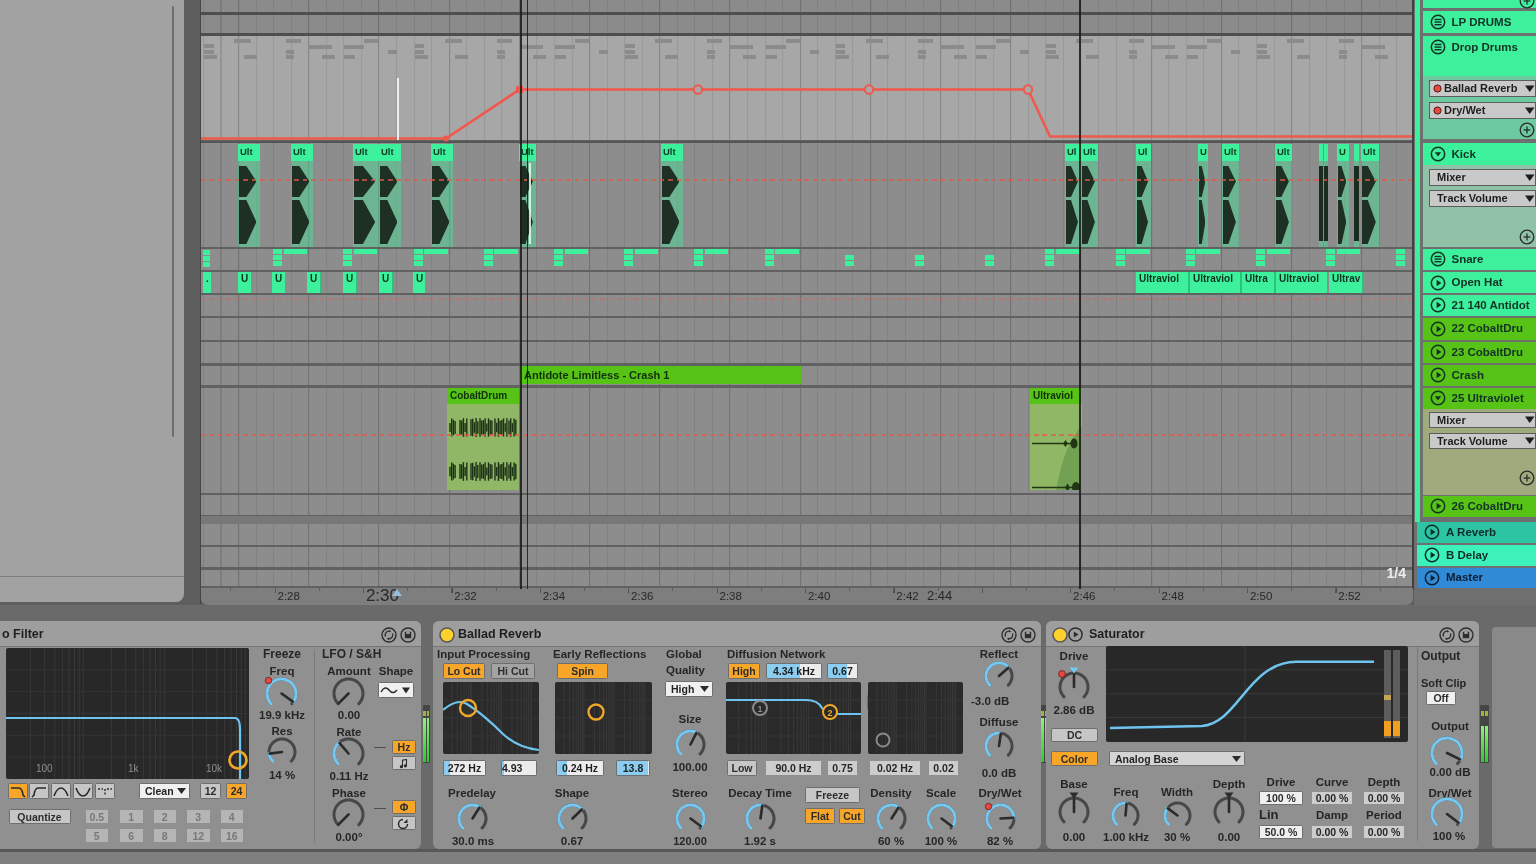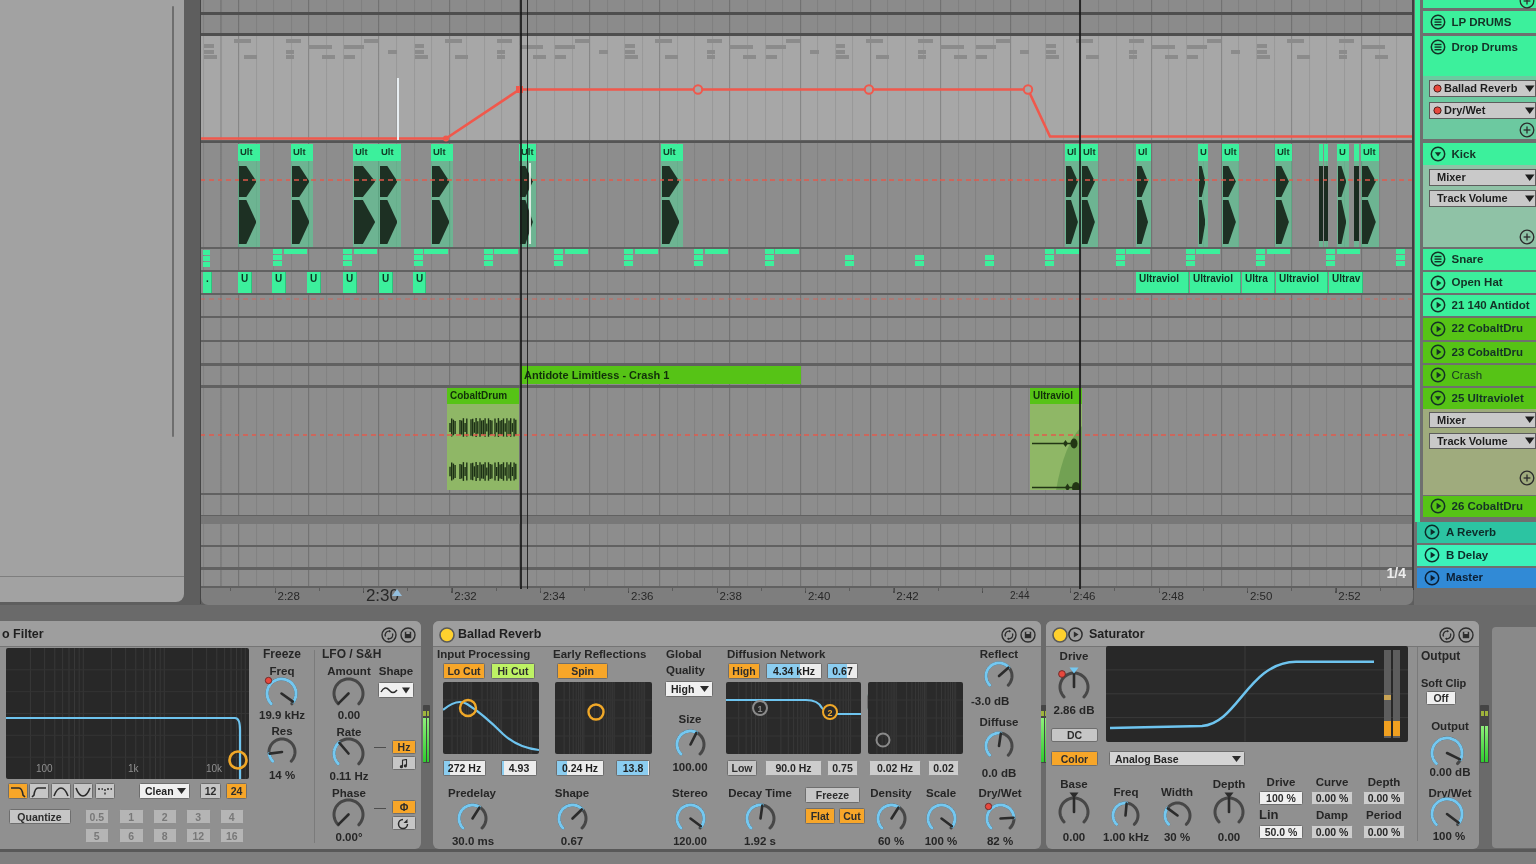--- a/index.html
+++ b/index.html
@@ -368,21 +368,21 @@
 <div class="a " style="left:542.7px;top:589px;width:40px;height:14px;color:#282828;font-size:11.5px;line-height:14px">2:34</div>
 <div class="a " style="left:628.1px;top:588px;width:1.4px;height:5px;background:#4d4d4d"></div>
 <div class="a " style="left:631.1px;top:589px;width:40px;height:14px;color:#282828;font-size:11.5px;line-height:14px">2:36</div>
 <div class="a " style="left:716.5px;top:588px;width:1.4px;height:5px;background:#4d4d4d"></div>
 <div class="a " style="left:719.5px;top:589px;width:40px;height:14px;color:#282828;font-size:11.5px;line-height:14px">2:38</div>
 <div class="a " style="left:804.9000000000001px;top:588px;width:1.4px;height:5px;background:#4d4d4d"></div>
 <div class="a " style="left:807.9000000000001px;top:589px;width:40px;height:14px;color:#282828;font-size:11.5px;line-height:14px">2:40</div>
 <div class="a " style="left:893.3000000000001px;top:588px;width:1.4px;height:5px;background:#4d4d4d"></div>
 <div class="a " style="left:896.3000000000001px;top:589px;width:40px;height:14px;color:#282828;font-size:11.5px;line-height:14px">2:42</div>
 <div class="a " style="left:981.7px;top:588px;width:1.4px;height:5px;background:#4d4d4d"></div>
-<div class="a " style="left:1010px;top:589px;width:40px;height:14px;color:#282828;font-size:10px;line-height:14px">2:44</div>
+<div class="a " style="left:927px;top:589px;width:40px;height:14px;color:#282828;font-size:13px;line-height:14px">2:44</div>
 <div class="a " style="left:1070.1px;top:588px;width:1.4px;height:5px;background:#4d4d4d"></div>
 <div class="a " style="left:1073.1px;top:589px;width:40px;height:14px;color:#282828;font-size:11.5px;line-height:14px">2:46</div>
 <div class="a " style="left:1158.5px;top:588px;width:1.4px;height:5px;background:#4d4d4d"></div>
 <div class="a " style="left:1161.5px;top:589px;width:40px;height:14px;color:#282828;font-size:11.5px;line-height:14px">2:48</div>
 <div class="a " style="left:1246.9px;top:588px;width:1.4px;height:5px;background:#4d4d4d"></div>
 <div class="a " style="left:1249.9px;top:589px;width:40px;height:14px;color:#282828;font-size:11.5px;line-height:14px">2:50</div>
 <div class="a " style="left:1335.3000000000002px;top:588px;width:1.4px;height:5px;background:#4d4d4d"></div>
 <div class="a " style="left:1338.3000000000002px;top:589px;width:40px;height:14px;color:#282828;font-size:11.5px;line-height:14px">2:52</div>
 <div class="a " style="left:230.3px;top:588px;width:1.2px;height:3px;background:#5d5d5d"></div>
 <div class="a " style="left:274.5px;top:588px;width:1.2px;height:3px;background:#5d5d5d"></div>
@@ -517,21 +517,21 @@
 <svg class="a" style="left:1429.5px;top:344.0px;" width="16" height="16" viewBox="0 0 16 16">
     <circle cx="8" cy="8" r="6.7" fill="none" stroke="#143226" stroke-width="1.5"></circle>
     <path d="M6.6,4.7 L11.4,8 L6.6,11.3 Z" fill="#143226"></path>
   </svg>
 <div class="a " style="left:1451.5px;top:344.5px;width:83.5px;height:15px;color:#143226;font-size:11.5px;font-weight:bold;line-height:15px;white-space:nowrap;overflow:hidden">23 CobaltDru</div>
 <div class="a " style="left:1422.5px;top:364.5px;width:113.5px;height:21px;background:#56c316"></div>
 <svg class="a" style="left:1429.5px;top:367.0px;" width="16" height="16" viewBox="0 0 16 16">
     <circle cx="8" cy="8" r="6.7" fill="none" stroke="#143226" stroke-width="1.5"></circle>
     <path d="M6.6,4.7 L11.4,8 L6.6,11.3 Z" fill="#143226"></path>
   </svg>
-<div class="a " style="left:1451.5px;top:367.5px;width:83.5px;height:15px;color:#143226;font-size:11.5px;font-weight:normal;line-height:15px;white-space:nowrap;overflow:hidden">Crash</div>
+<div class="a " style="left:1451.5px;top:367.5px;width:83.5px;height:15px;color:#143226;font-size:11.5px;font-weight:bold;line-height:15px;white-space:nowrap;overflow:hidden">Crash</div>
 <div class="a " style="left:1422.5px;top:387.5px;width:113.5px;height:21px;background:#56c316"></div>
 <svg class="a" style="left:1429.5px;top:390.0px;" width="16" height="16" viewBox="0 0 16 16">
     <circle cx="8" cy="8" r="6.7" fill="none" stroke="#143226" stroke-width="1.5"></circle>
     <path d="M4.8,6.3 L11.2,6.3 L8,10.6 Z" fill="#143226"></path>
   </svg>
 <div class="a " style="left:1451.5px;top:390.5px;width:83.5px;height:15px;color:#143226;font-size:11.5px;font-weight:bold;line-height:15px;white-space:nowrap;overflow:hidden">25 Ultraviolet</div>
 <div class="a " style="left:1422.5px;top:408.5px;width:113.5px;height:86.5px;background:#9fab7d"></div>
 <div class="a " style="left:1429px;top:411.5px;width:107px;height:16.5px;background:#c9c9c9;border:1px solid #5d5d5d;overflow:hidden"></div>
 <div class="a " style="left:1437px;top:412.5px;width:90px;height:14.5px;color:#1d1d1d;font-size:11px;font-weight:bold;line-height:14.5px;white-space:nowrap">Mixer</div>
 <svg class="a" style="left:1525px;top:416.25px;" width="10" height="8" viewBox="0 0 10 8">
@@ -753,21 +753,21 @@
     <circle cx="8" cy="8" r="7" fill="none" stroke="#2e2e2e" stroke-width="1.4"></circle>
     <rect x="4.8" y="4.8" width="6.4" height="6.4" fill="#2e2e2e"></rect>
     <rect x="6.3" y="4.8" width="3.4" height="2.2" fill="#9e9e9e"></rect>
   </svg>
 <div class="a " style="left:437px;top:646.5px;width:120px;height:14px;color:#262626;font-size:11.5px;font-weight:bold;text-align:left;line-height:14px;white-space:nowrap">Input Processing</div>
 <div class="a " style="left:553px;top:646.5px;width:120px;height:14px;color:#262626;font-size:11.5px;font-weight:bold;text-align:left;line-height:14px;white-space:nowrap">Early Reflections</div>
 <div class="a " style="left:666px;top:646.5px;width:60px;height:14px;color:#262626;font-size:11.5px;font-weight:bold;text-align:left;line-height:14px;white-space:nowrap">Global</div>
 <div class="a " style="left:727px;top:646.5px;width:140px;height:14px;color:#262626;font-size:11.5px;font-weight:bold;text-align:left;line-height:14px;white-space:nowrap">Diffusion Network</div>
 <div class="a " style="left:964px;top:646.5px;width:70px;height:14px;color:#262626;font-size:11.5px;font-weight:bold;text-align:center;line-height:14px;white-space:nowrap">Reflect</div>
 <div class="a " style="left:443px;top:663px;width:42px;height:15.5px;background:#f7a629;color:#2d2d2d;border:1px solid #6e6e6e;border-radius:1.5px;font-size:10.5px;font-weight:bold;text-align:center;line-height:14.5px;overflow:hidden">Lo Cut</div>
-<div class="a " style="left:491px;top:663px;width:44px;height:15.5px;background:#bef264;color:#2d2d2d;border:1px solid #6e6e6e;border-radius:1.5px;font-size:10.5px;font-weight:bold;text-align:center;line-height:14.5px;overflow:hidden">Hi Cut</div>
+<div class="a " style="left:491px;top:663px;width:44px;height:15.5px;background:#a3a3a3;color:#2d2d2d;border:1px solid #6e6e6e;border-radius:1.5px;font-size:10.5px;font-weight:bold;text-align:center;line-height:14.5px;overflow:hidden">Hi Cut</div>
 <div class="a " style="left:557px;top:663px;width:51px;height:15.5px;background:#f7a629;color:#2d2d2d;border:1px solid #6e6e6e;border-radius:1.5px;font-size:10.5px;font-weight:bold;text-align:center;line-height:14.5px;overflow:hidden">Spin</div>
 <div class="a " style="left:666px;top:662.5px;width:60px;height:14px;color:#262626;font-size:11.5px;font-weight:bold;text-align:left;line-height:14px;white-space:nowrap">Quality</div>
 <div class="a " style="left:728px;top:663px;width:32px;height:15.5px;background:#f7a629;color:#2d2d2d;border:1px solid #6e6e6e;border-radius:1.5px;font-size:10.5px;font-weight:bold;text-align:center;line-height:14.5px;overflow:hidden">High</div>
 <div class="a " style="left:766px;top:663px;width:56px;height:15.5px;background:linear-gradient(90deg,#8bcdf0 0 62%,#ececec 62% 100%);color:#1e1e1e;border:1px solid #6e6e6e;border-radius:1.5px;font-size:10.5px;font-weight:bold;text-align:center;line-height:14.5px;overflow:hidden">4.34 kHz</div>
 <div class="a " style="left:827px;top:663px;width:31px;height:15.5px;background:linear-gradient(90deg,#8bcdf0 0 67%,#ececec 67% 100%);color:#1e1e1e;border:1px solid #6e6e6e;border-radius:1.5px;font-size:10.5px;font-weight:bold;text-align:center;line-height:14.5px;overflow:hidden">0.67</div>
 <div class="a " style="left:867px;top:694px;width:54px;height:15.5px;background:#5eead4;color:#2d2d2d;border:1px solid #6e6e6e;border-radius:1.5px;font-size:14px;font-weight:bold;text-align:center;line-height:14.5px;overflow:hidden">Chorus</div>
 <div class="a " style="left:665px;top:681px;width:48px;height:15.5px;background:#f0f0f0;color:#232323;border:1px solid #6e6e6e;border-radius:1.5px;font-size:10.5px;font-weight:bold;text-align:left;padding-left:5px;line-height:14.5px;overflow:hidden">High</div>
 <svg class="a" style="left:700px;top:684.75px;" width="10" height="8" viewBox="0 0 10 8">
     <path d="M0,1 L9,1 L4.5,7 Z" fill="#2b2b2b"></path>
   </svg>
@@ -901,21 +901,21 @@
     <circle cx="15" cy="58" r="6.5" fill="none" stroke="#8a8a8a" stroke-width="2"></circle>
   </svg>
 <div class="a " style="left:664px;top:712px;width:52px;height:14px;color:#262626;font-size:11.5px;font-weight:bold;text-align:center;line-height:14px;white-space:nowrap">Size</div>
 <svg class="a" style="left:669.5px;top:723.5px;" width="41" height="41" viewBox="0 0 41 41">
     <polyline points="11.0,30.0 9.8,28.7 8.8,27.3 8.0,25.7 7.5,24.0 7.1,22.3 7.0,20.5 7.1,18.7 7.5,17.0 8.0,15.3 8.8,13.7 9.8,12.3 11.0,11.0 12.3,9.8 13.7,8.8 15.3,8.0 17.0,7.5 18.7,7.1 20.5,7.0 22.3,7.1 24.0,7.5 25.7,8.0 27.2,8.8 28.7,9.8 30.0,11.0 31.2,12.3 32.2,13.8 33.0,15.3 33.5,17.0 33.9,18.7 34.0,20.5 33.9,22.3 33.5,24.0 33.0,25.7 32.2,27.2 31.2,28.7 30.0,30.0" fill="none" stroke="#474747" stroke-width="3.0" stroke-linecap="round"></polyline>
     <polyline points="11.0,30.0 10.2,29.3 9.6,28.4 9.0,27.6 8.5,26.6 8.0,25.7 7.7,24.7 7.4,23.7 7.2,22.6 7.0,21.6 7.0,20.5 7.0,19.4 7.2,18.4 7.4,17.3 7.7,16.3 8.0,15.3 8.5,14.4 9.0,13.4 9.6,12.6 10.2,11.7 11.0,11.0 11.7,10.2 12.6,9.6 13.4,9.0 14.4,8.5 15.3,8.0 16.3,7.7 17.3,7.4 18.4,7.2 19.4,7.0 20.5,7.0 21.6,7.0 22.6,7.2 23.7,7.4 24.7,7.7 25.7,8.0 26.6,8.5" fill="none" stroke="#74c8f1" stroke-width="3.0" stroke-linecap="round"></polyline>
     <line x1="20.5" y1="20.5" x2="26.4" y2="8.9" stroke="#2b2b2b" stroke-width="2.6" stroke-linecap="round"></line>
   </svg>
 <div class="a " style="left:658px;top:759.5px;width:64px;height:14px;color:#262626;font-size:11.5px;font-weight:bold;text-align:center;line-height:14px;white-space:nowrap">100.00</div>
 <div class="a " style="left:443px;top:760px;width:43px;height:15.5px;background:linear-gradient(90deg,#8bcdf0 0 14%,#ececec 14% 100%);color:#1e1e1e;border:1px solid #6e6e6e;border-radius:1.5px;font-size:10.5px;font-weight:bold;text-align:center;line-height:14.5px;overflow:hidden">272 Hz</div>
-<div class="a " style="left:501px;top:760px;width:36px;height:15.5px;background:linear-gradient(90deg,#8bcdf0 0 5%,#ececec 5% 100%);color:#1e1e1e;border:1px solid #6e6e6e;border-radius:1.5px;font-size:10.5px;font-weight:bold;text-align:center;line-height:14.5px;overflow:hidden">4.93</div>
+<div class="a " style="left:501px;top:760px;width:36px;height:15.5px;background:linear-gradient(90deg,#8bcdf0 0 5%,#ececec 5% 100%);color:#1e1e1e;border:1px solid #6e6e6e;border-radius:1.5px;font-size:10.5px;font-weight:bold;line-height:14.5px;overflow:hidden">4.93</div>
 <div class="a " style="left:556px;top:760px;width:48px;height:15.5px;background:linear-gradient(90deg,#8bcdf0 0 22%,#ececec 22% 100%);color:#1e1e1e;border:1px solid #6e6e6e;border-radius:1.5px;font-size:10.5px;font-weight:bold;text-align:center;line-height:14.5px;overflow:hidden">0.24 Hz</div>
 <div class="a " style="left:616px;top:760px;width:34px;height:15.5px;background:linear-gradient(90deg,#8bcdf0 0 97%,#ececec 97% 100%);color:#1e1e1e;border:1px solid #6e6e6e;border-radius:1.5px;font-size:10.5px;font-weight:bold;text-align:center;line-height:14.5px;overflow:hidden">13.8</div>
 <div class="a " style="left:727px;top:760px;width:30px;height:15.5px;background:#c6c6c6;color:#2d2d2d;border:1px solid #6e6e6e;border-radius:1.5px;font-size:10.5px;font-weight:bold;text-align:center;line-height:14.5px;overflow:hidden">Low</div>
 <div class="a " style="left:765px;top:760px;width:57px;height:15.5px;background:#cdcdcd;color:#262626;border:1px solid #8f8f8f;border-radius:1.5px;font-size:10.5px;font-weight:bold;text-align:center;line-height:14.5px;overflow:hidden">90.0 Hz</div>
 <div class="a " style="left:827px;top:760px;width:31px;height:15.5px;background:#cdcdcd;color:#262626;border:1px solid #8f8f8f;border-radius:1.5px;font-size:10.5px;font-weight:bold;text-align:center;line-height:14.5px;overflow:hidden">0.75</div>
 <div class="a " style="left:869px;top:760px;width:52px;height:15.5px;background:#cdcdcd;color:#262626;border:1px solid #8f8f8f;border-radius:1.5px;font-size:10.5px;font-weight:bold;text-align:center;line-height:14.5px;overflow:hidden">0.02 Hz</div>
 <div class="a " style="left:928px;top:760px;width:31px;height:15.5px;background:#cdcdcd;color:#262626;border:1px solid #8f8f8f;border-radius:1.5px;font-size:10.5px;font-weight:bold;text-align:center;line-height:14.5px;overflow:hidden">0.02</div>
 <svg class="a" style="left:979.0px;top:656.0px;" width="40" height="40" viewBox="0 0 40 40">
     <polyline points="10.8,29.2 9.7,27.9 8.7,26.5 8.0,25.0 7.4,23.4 7.1,21.7 7.0,20.0 7.1,18.3 7.4,16.6 8.0,15.0 8.7,13.5 9.7,12.1 10.8,10.8 12.1,9.7 13.5,8.7 15.0,8.0 16.6,7.4 18.3,7.1 20.0,7.0 21.7,7.1 23.4,7.4 25.0,8.0 26.5,8.7 27.9,9.7 29.2,10.8 30.3,12.1 31.3,13.5 32.0,15.0 32.6,16.6 32.9,18.3 33.0,20.0 32.9,21.7 32.6,23.4 32.0,25.0 31.3,26.5 30.3,27.9 29.2,29.2" fill="none" stroke="#474747" stroke-width="3.0" stroke-linecap="round"></polyline>
     <polyline points="10.8,29.2 10.0,28.3 9.3,27.4 8.7,26.4 8.2,25.4 7.7,24.3 7.4,23.2 7.2,22.1 7.0,21.0 7.0,19.8 7.1,18.6 7.2,17.5 7.5,16.4 7.9,15.3 8.4,14.2 8.9,13.2 9.6,12.2 10.3,11.4 11.1,10.5 12.0,9.8 12.9,9.1 13.9,8.5 15.0,8.0 16.0,7.6 17.2,7.3 18.3,7.1 19.5,7.0 20.6,7.0 21.8,7.1 22.9,7.3 24.0,7.6 25.1,8.0 26.1,8.5 27.1,9.1 28.1,9.8 28.9,10.6 29.8,11.4" fill="none" stroke="#74c8f1" stroke-width="3.0" stroke-linecap="round"></polyline>

